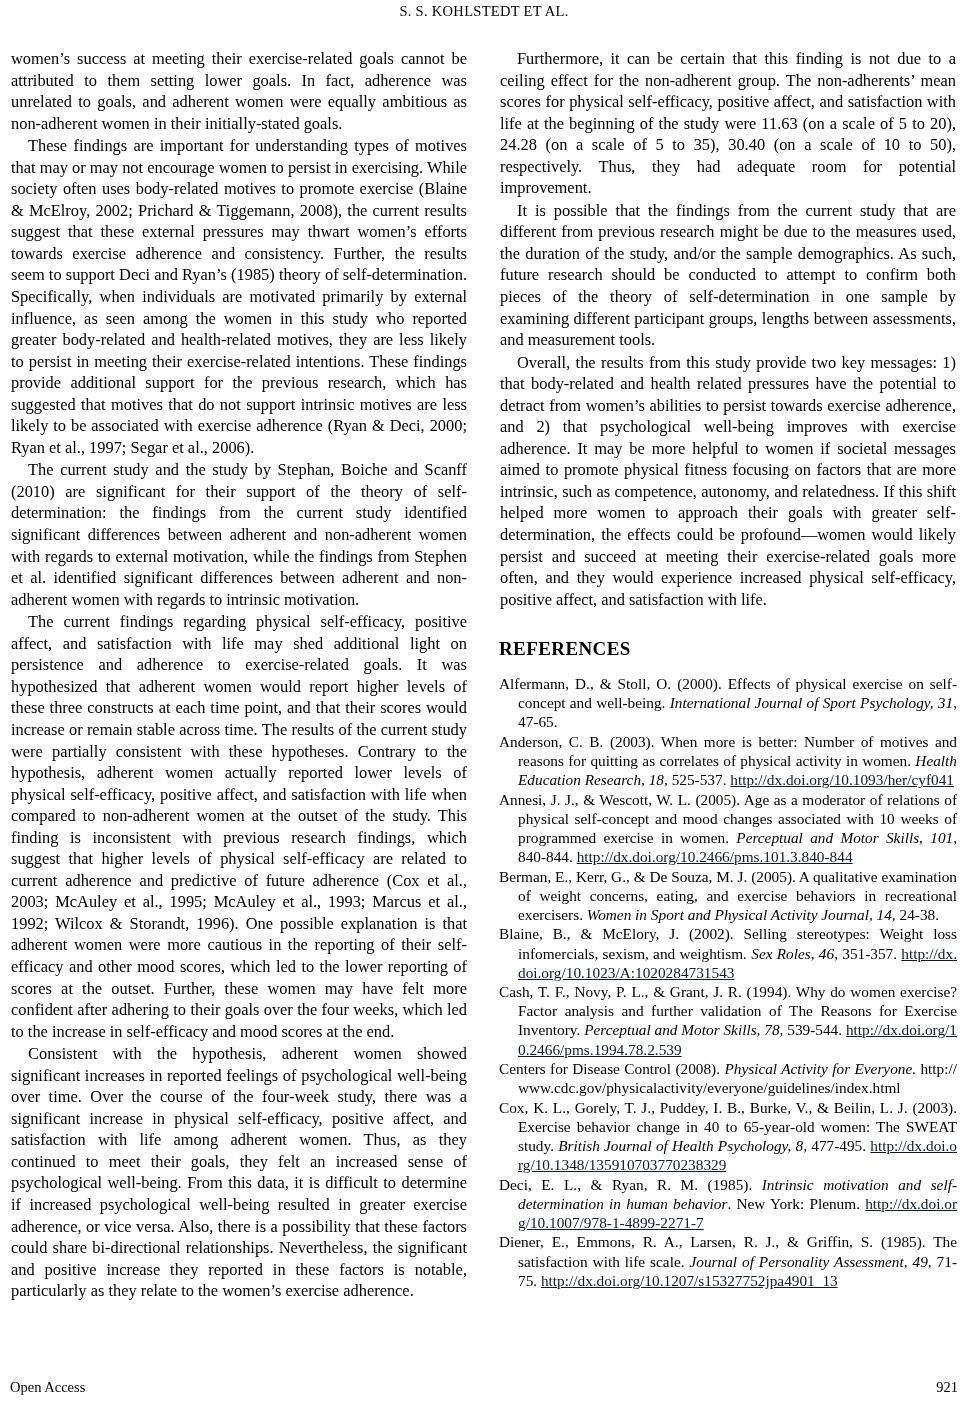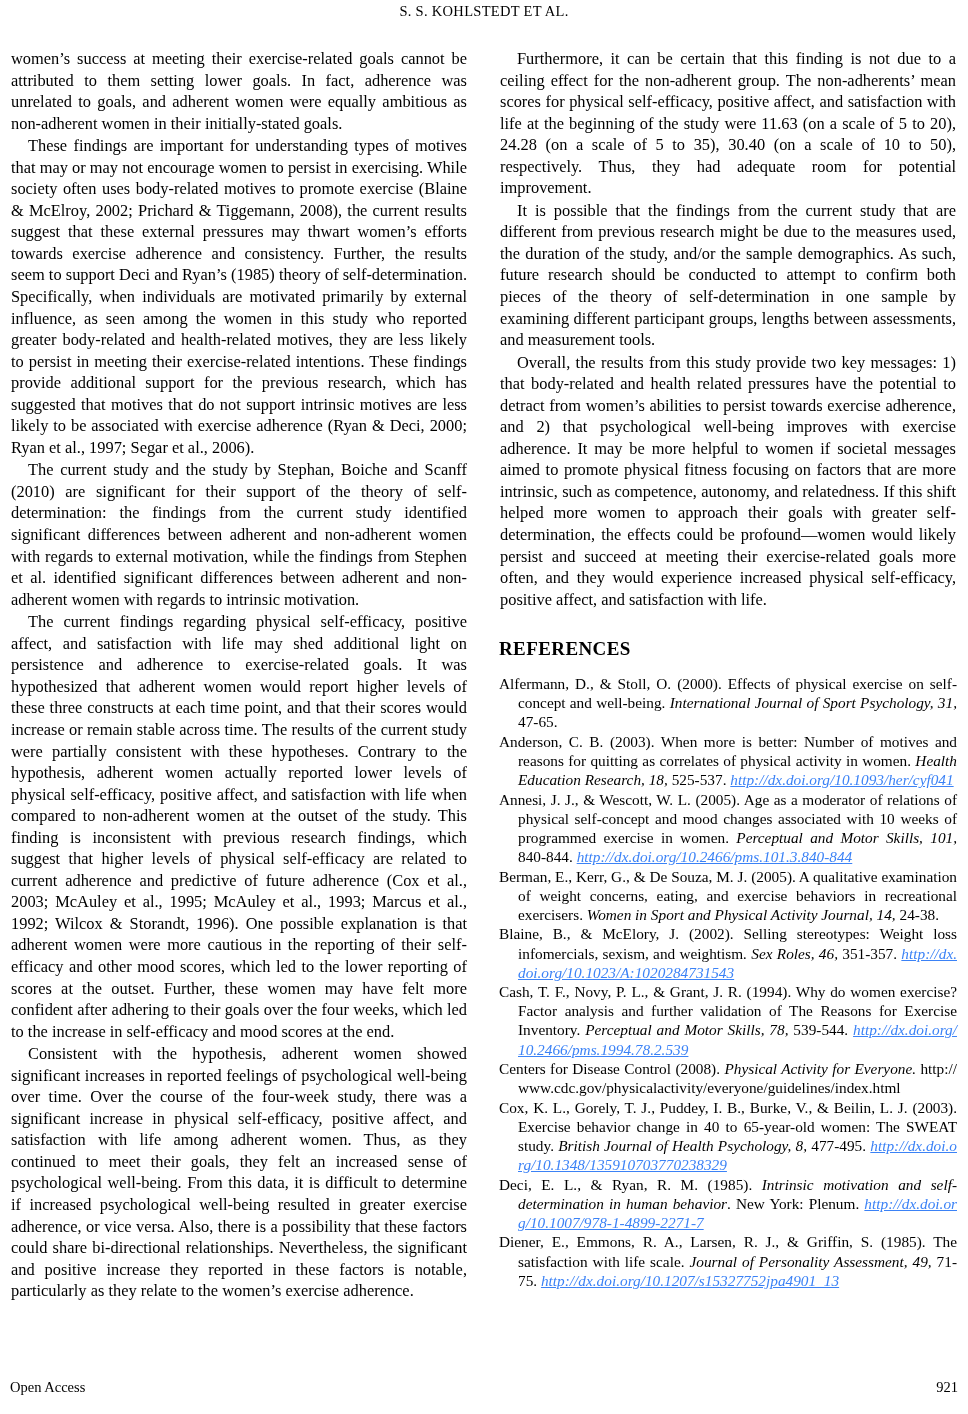--- a/index.html
+++ b/index.html
@@ -82,24 +82,23 @@
     line-height: 19.1px;
     text-align: justify;
     text-justify: inter-word;
     padding-left: 19px;
     text-indent: -19px;
     margin: 0 0 0.5px 0;
   }
   .ref-item i, .it {
   }
   a.doi {
-    color: #3b82f6;
+    color: #0f172a;
     text-decoration: underline;
     word-break: break-all;
-    font-style: italic;
   }
   a.plain {
     color: #000000;
     text-decoration: none;
     word-break: break-all;
   }
 
   
   .footer {
     position: absolute;

